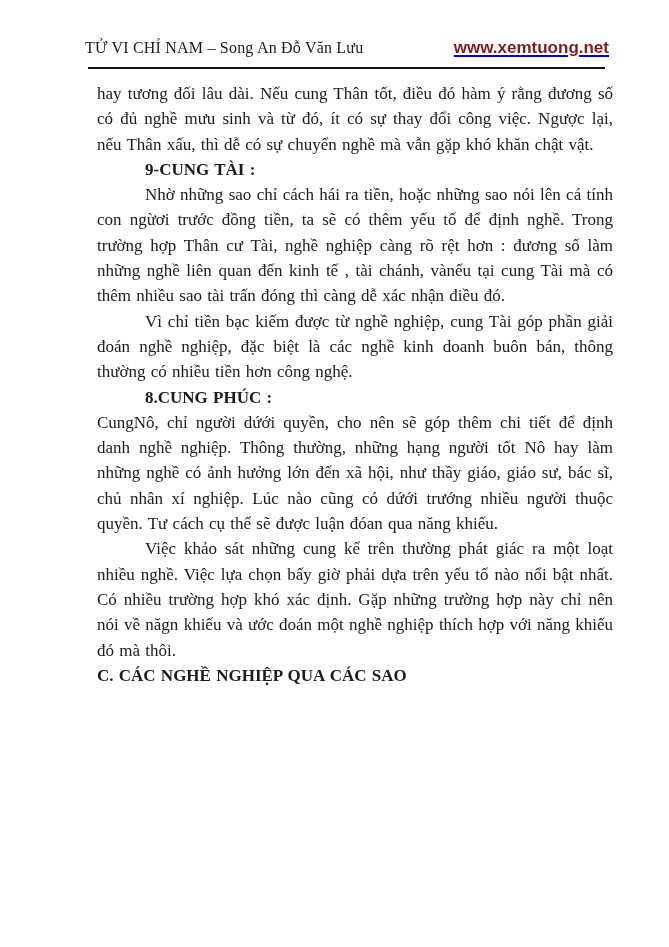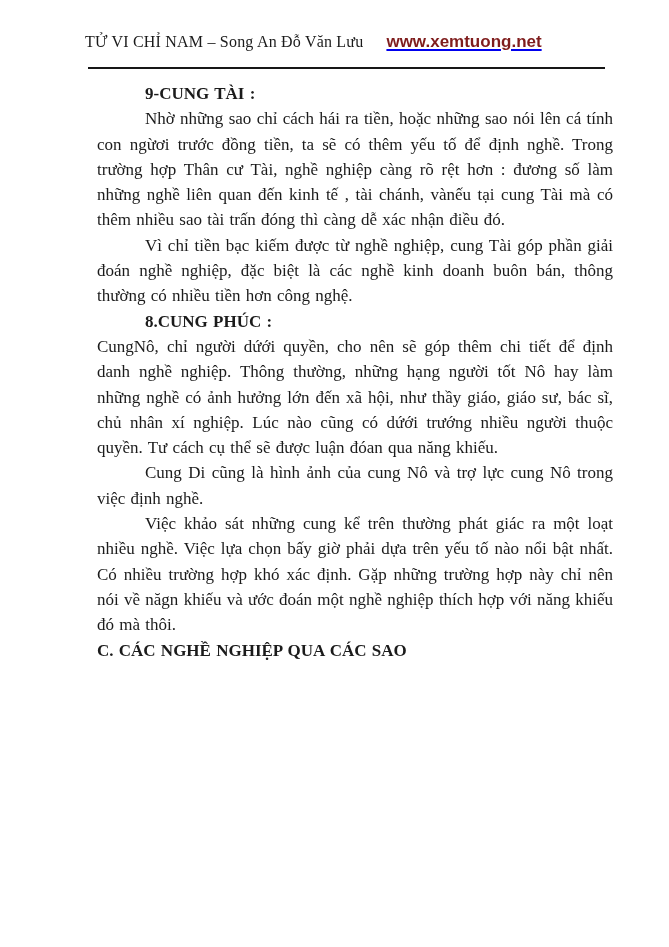--- a/index.html
+++ b/index.html
@@ -7,22 +7,23 @@
   .page {
     position:relative;
     width:669px; height:947px;
     background:#ffffff;
     overflow:hidden;
     font-family:"Liberation Serif","DejaVu Serif",serif;
     color:#1b1b1b;
   }
   .header {
     position:absolute;
-    top:32px; left:85px; right:60px;
+    top:38px; left:85px; right:60px;
     display:flex;
+    justify-content:space-between;
     align-items:baseline;
     gap:23px;
   }
   .header-title {
     font-family:"Liberation Serif","DejaVu Serif",serif;
     font-size:16px;
     letter-spacing:0.2px;
     white-space:nowrap;
   }
   .header-link {
@@ -57,22 +58,22 @@
 </head>
 <body>
 
 <div class="page">
   <div class="header">
     <span class="header-title">TỬ VI CHỈ NAM – Song An Đỗ Văn Lưu</span>
     <a class="header-link" style="color: #7f1d1d; text-decoration-color: rgb(0, 0, 238);">www.xemtuong.net</a>
   </div>
   <div class="rule"></div>
   <div class="doc-body">
+      <p class="">hay tương đối lâu dài. Nếu cung Thân tốt, điều đó hàm ý rằng đương số  có đủ nghề mưu sinh và từ đó, ít có sự thay đổi công việc. Ngược lại, nếu Thân xấu, thì dễ có sự chuyển nghề mà vẫn gặp khó khăn chật vật.</p>
       <p class="heading indent">9-CUNG TÀI :</p>
       <p class=" indent">Nhờ những sao chỉ cách hái ra tiền, hoặc những sao nói lên cá tính con ngừơi trước đồng tiền, ta sẽ có thêm yếu tố để định nghề. Trong trường hợp Thân cư Tài, nghề nghiệp càng rõ rệt hơn : đương số làm những nghề liên quan đến kinh tế , tài chánh, vànếu tại cung Tài mà có thêm nhiều sao tài trấn đóng thì càng dễ xác nhận điều đó.</p>
       <p class=" indent">Vì chỉ tiền bạc kiếm được từ nghề nghiệp, cung Tài góp phần giải đoán nghề nghiệp, đặc biệt là các nghề kinh doanh buôn bán, thông thường có nhiều tiền hơn công nghệ.</p>
       <p class="heading indent">8.CUNG PHÚC :</p>
       <p class="">CungNô, chỉ người dứới quyền, cho nên sẽ góp thêm chi tiết để định danh nghề nghiệp. Thông thường, những hạng người tốt Nô hay làm những nghề có ảnh hưởng  lớn đến xã hội, như  thầy giáo, giáo sư, bác sĩ, chủ nhân xí nghiệp. Lúc nào cũng có dứới trướng nhiều người thuộc quyền. Tư cách cụ thể sẽ được luận đóan qua năng khiếu.</p>
-      <p class=" indent">Cung Di cũng là hình ảnh của cung Nô và trợ lực cung Nô trong việc định nghề.</p>
       <p class=" indent">Việc khảo sát những cung kể trên thường phát giác ra một loạt nhiều nghề. Việc lựa chọn bấy giờ phải dựa trên yếu tố nào nổi bật nhất. Có nhiều trường hợp khó xác định. Gặp những  trường hợp này chỉ nên  nói  về năgn khiếu và ước đoán một nghề nghiệp thích hợp với năng khiếu đó mà thôi.</p>
       <p class="heading">C. CÁC NGHỀ NGHIỆP QUA CÁC SAO</p>
     </div>
 </div>
 
 </body></html>

